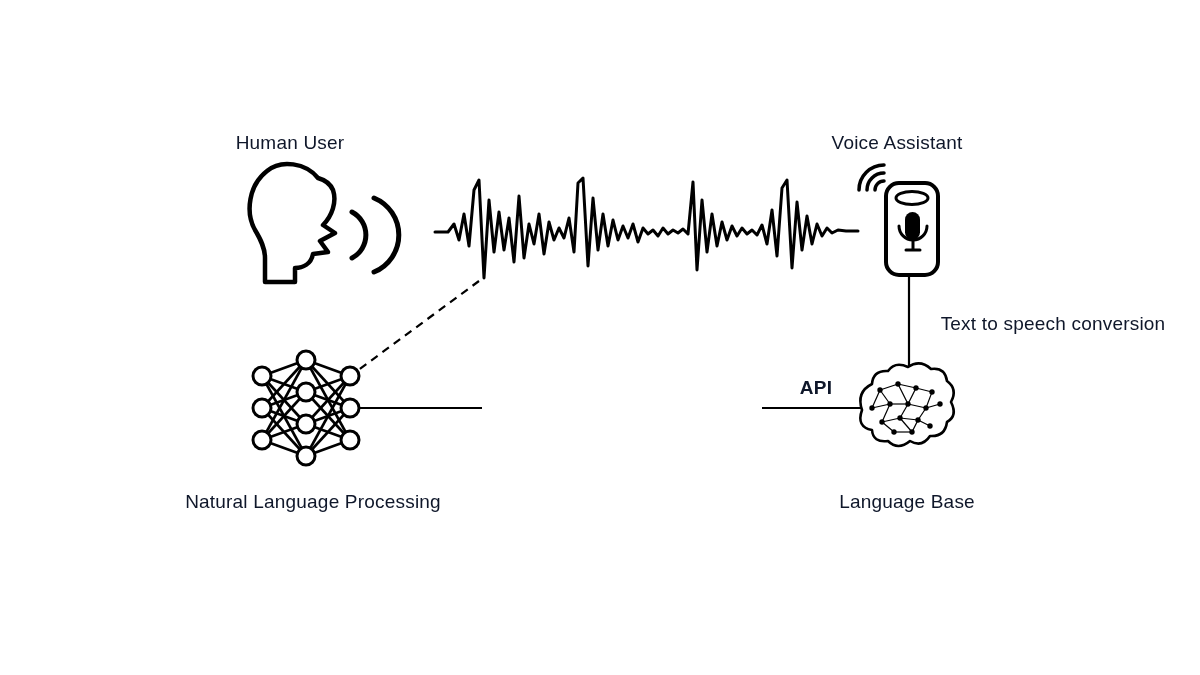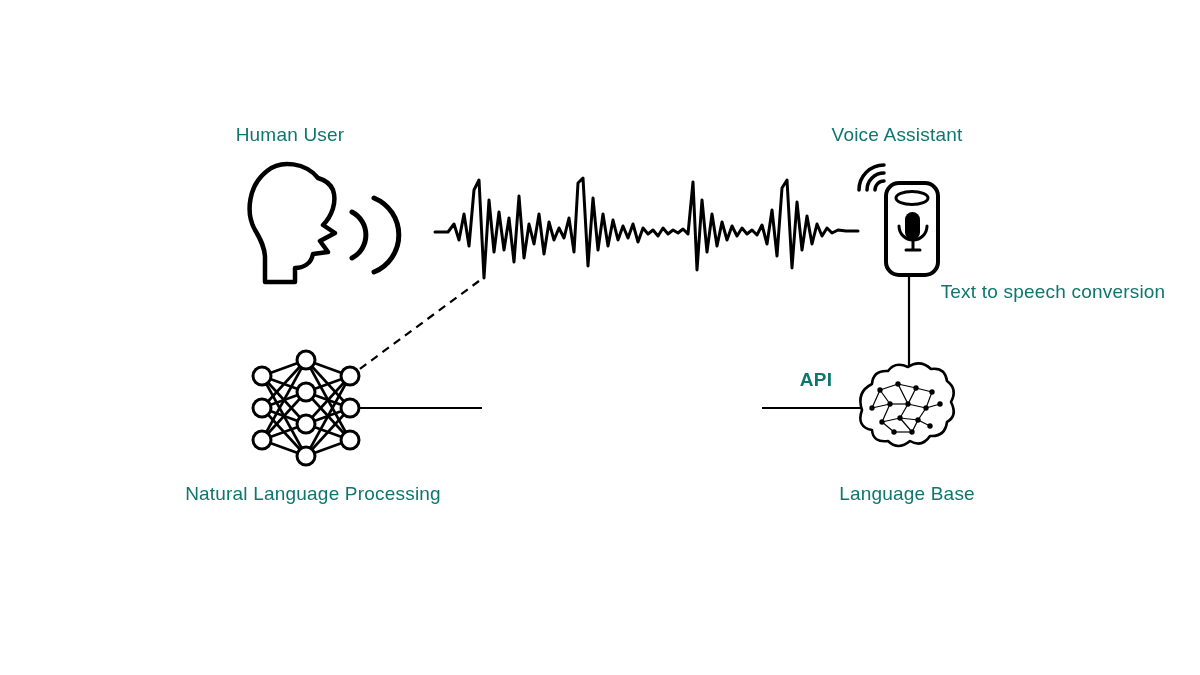--- a/index.html
+++ b/index.html
@@ -10,22 +10,23 @@
     font-family:"Liberation Sans", sans-serif;
     color:#111111;
     overflow:hidden;
   }
   .stage svg{position:absolute;left:0;top:0;}
   .label{
     position:absolute;
     transform:translateX(-50%);
     font-size:19px;
     white-space:nowrap;
-    color:#0f766e;
+    color:#0f172a;
     letter-spacing:.2px;
+    margin-top:8px;
   }
   .query-box{
     position:absolute;
     left:482px;top:381px;width:280px;height:55px;
     border:2px solid #111;
     background:#ffffff;
     display:flex;align-items:center;justify-content:center;
     font-size:19px;
     box-sizing:border-box;
   }
@@ -177,19 +178,19 @@
           <circle cx="918" cy="420" r="2.7"></circle>
           <circle cx="930" cy="426" r="2.7"></circle>
         <circle cx="894" cy="432" r="2.7"></circle>
           <circle cx="912" cy="432" r="2.7"></circle>
       </g>
     </g>
   </svg>
 
   <div class="label" style="left:290px;top:124px;">Human User</div>
   <div class="label" style="left:897px;top:124px;">Voice Assistant</div>
-  <div class="label" style="left:1053px;top:281px;">Text to speech conversion</div>
+  <div class="label" style="left:1053px;top:305px;">Text to speech conversion</div>
   <div class="label" style="left:313px;top:483px;">Natural Language Processing</div>
   <div class="label" style="left:907px;top:483px;">Language Base</div>
   <div class="label" style="left:816px;top:369px;font-weight:bold;">API</div>
 
 
 </div>
 
 </body></html>

